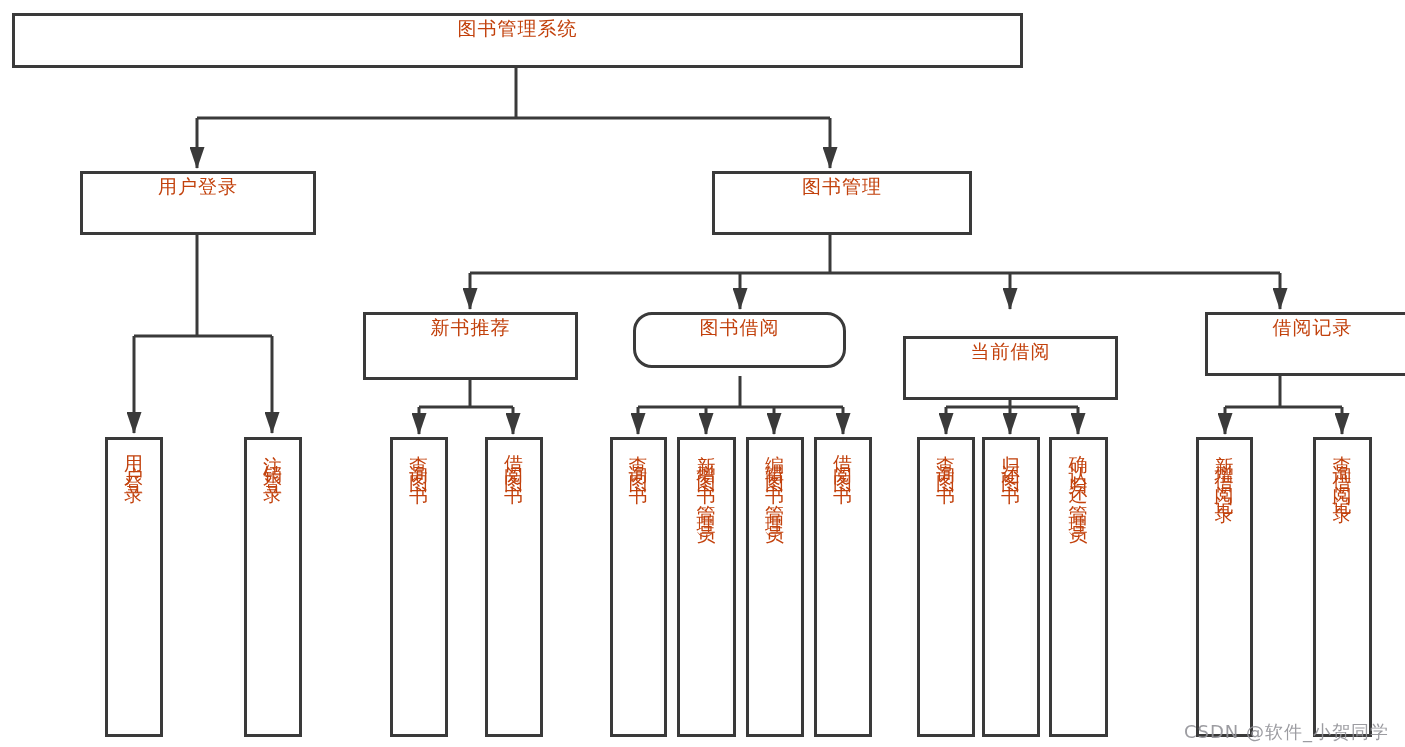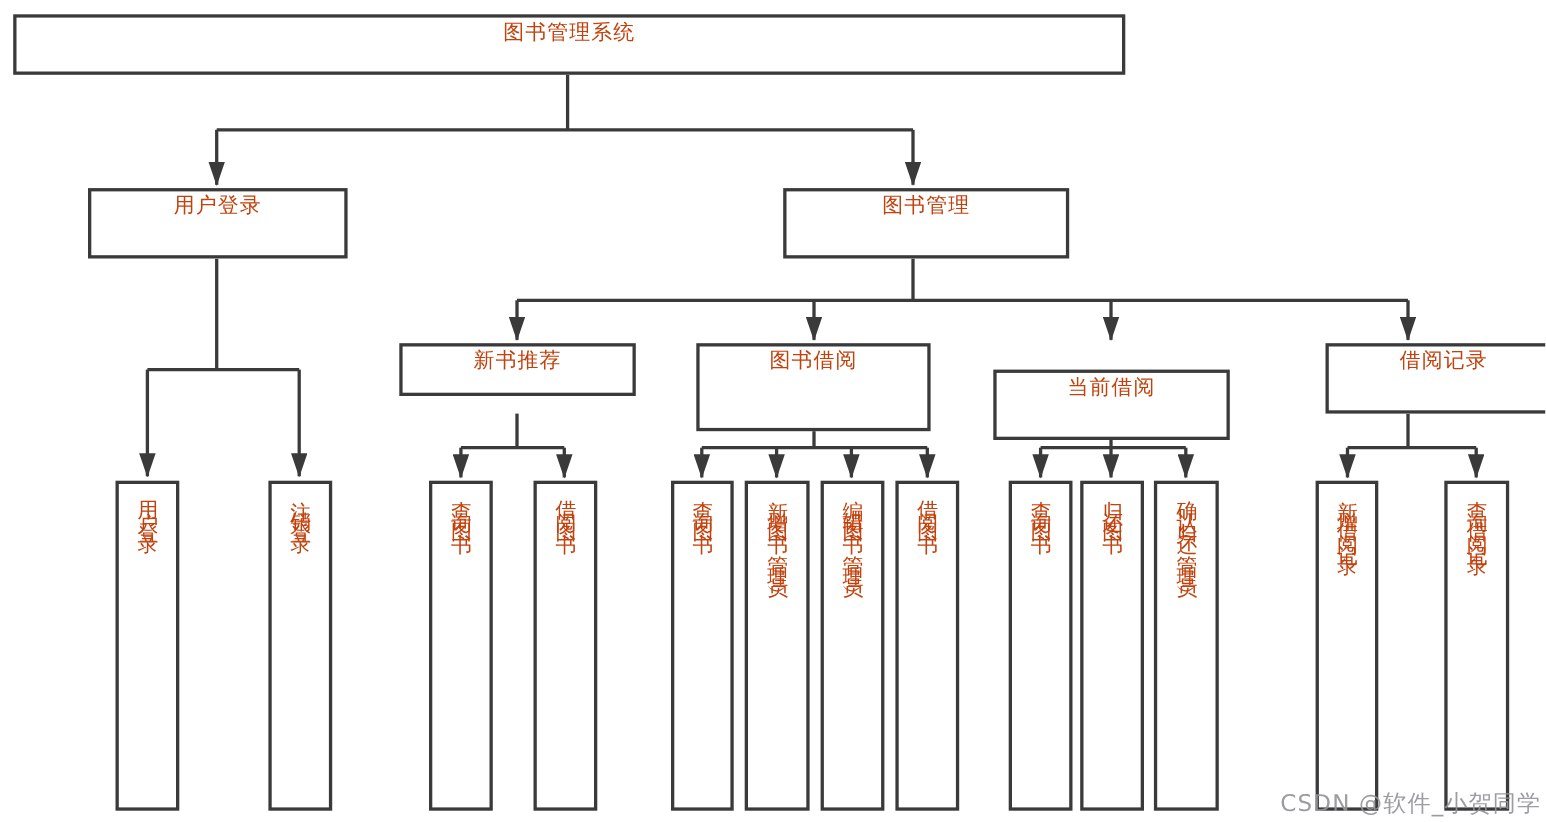--- a/index.html
+++ b/index.html
@@ -31,23 +31,23 @@
   }
   .leaf span {
     writing-mode: vertical-lr;
     text-orientation: mixed;
     letter-spacing: 10px;
     line-height: 1.1;
     white-space: nowrap;
   }
   .watermark {
     position: absolute;
-    right: 4px;
+    right: 16px;
     bottom: 3px;
-    font-size: 21px;
+    font-size: 18px;
     color: rgba(148, 148, 153, 0.92);
     letter-spacing: 1px;
     z-index: 10;
     margin-top: 46px;
   }
 </style>
 </head>
 <body>
 
 <div class="canvas">
@@ -106,24 +106,24 @@
     <span>图书管理系统</span>
   </div>
 
   <div class="node" style="left:80px; top:171px; width:236px; height:64px;">
     <span>用户登录</span>
   </div>
   <div class="node" style="left:712px; top:171px; width:260px; height:64px;">
     <span>图书管理</span>
   </div>
 
-  <div class="node" style="left:363px; top:312px; width:215px; height:48px;">
+  <div class="node" style="left:363px; top:312px; width:215px; height:68px;">
     <span>新书推荐</span>
   </div>
-  <div class="node" style="left:633px; top:312px; width:213px; height:80px;">
+  <div class="node" style="left:633px; top:312px; width:213px; height:56px;border-radius:19px;">
     <span>图书借阅</span>
   </div>
   <div class="node" style="left:903px; top:312px; width:215px; height:64px;margin-top:24px;">
     <span>当前借阅</span>
   </div>
   <div class="node" style="left:1173px; top:312px; width:215px; height:64px;margin-left:32px;">
     <span>借阅记录</span>
   </div>
 
   <div class="node leaf" style="left:105px; top:437px; width:58px; height:300px;">

